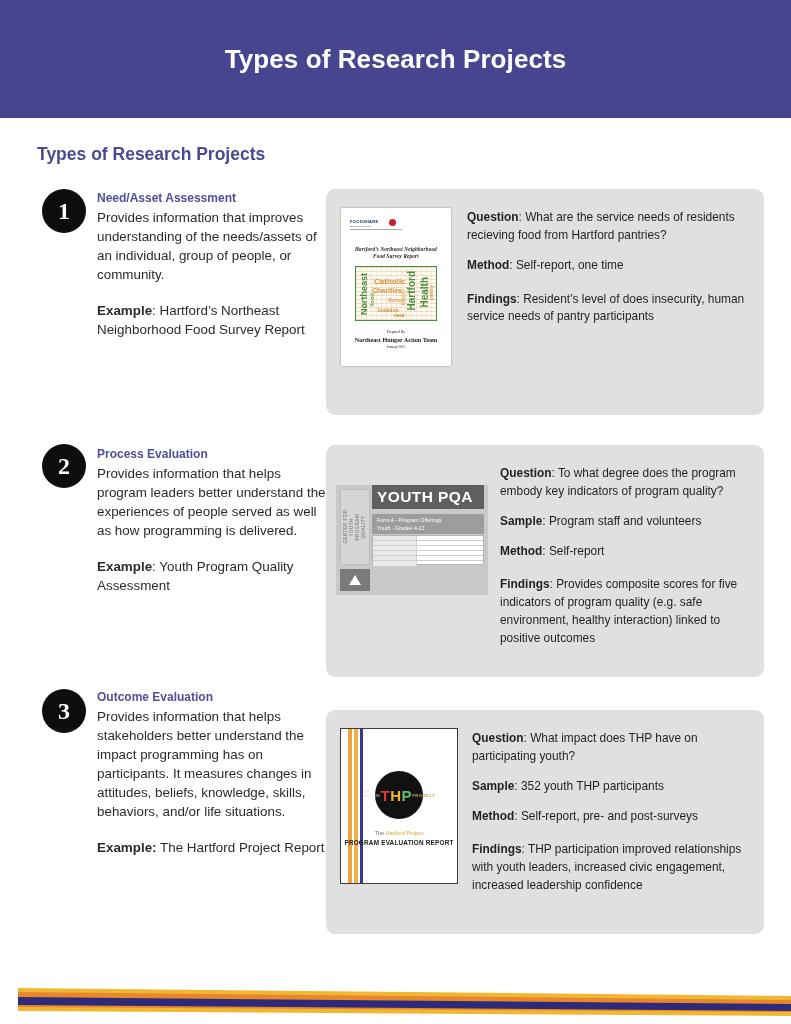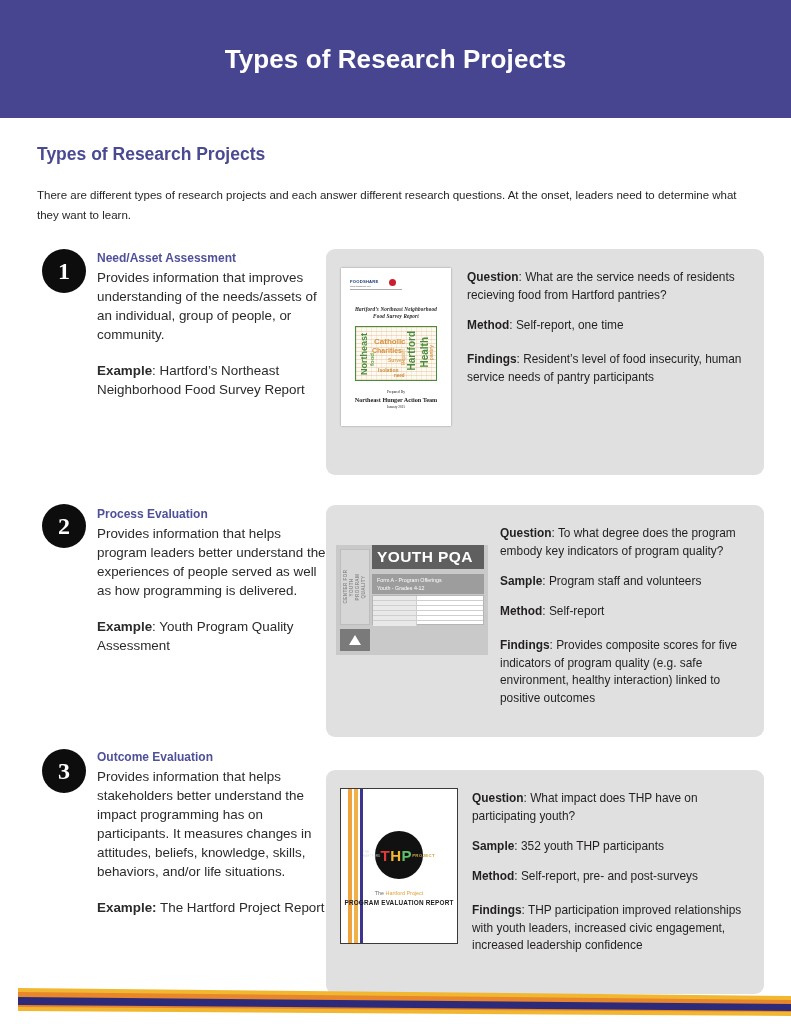--- a/index.html
+++ b/index.html
@@ -313,21 +313,20 @@
 </head>
 <body>
 
 <div class="banner">
   <div class="banner-title">Types of Research Projects</div>
 </div>
 
 <div class="page">
 
   <div class="section-title">Types of Research Projects</div>
-  <div class="intro">There are different types of research projects and each answer different research questions. At the onset, leaders need to determine what they want to learn.</div>
 
   <div class="block" style="height:250px; margin-top:24px;">
     <div class="badge" style="top:0;">1</div>
 
     <div class="left-col" style="top:2px;">
       <div class="block-heading">Need/Asset Assessment</div>
       <p class="block-body">Provides information that improves understanding of the needs/assets of an individual, group of people, or community.</p>
       <p class="block-example"><b>Example</b><span>: Hartford’s Northeast Neighborhood Food Survey Report</span></p>
     </div>
 
@@ -360,21 +359,21 @@
           <div class="d1-prep">
             <div class="p1">Prepared By</div>
             <div class="p2">Northeast Hunger Action Team</div>
             <div class="p3">January 2015</div>
           </div>
         </div>
       </div>
       <div class="panel-facts" style="padding-top:6px;">
         <p class="fact"><b>Question</b><span>: What are the service needs of residents recieving food from Hartford pantries?</span></p>
         <p class="fact"><b>Method</b><span>: Self-report, one time</span></p>
-        <p class="fact" style="margin-top:16px;"><b>Findings</b><span>: Resident’s level of food insecurity, human service needs of pantry participants</span></p>
+        <p class="fact" style="margin-top:16px;"><b>Findings</b><span>: Resident’s level of does insecurity, human service needs of pantry participants</span></p>
       </div>
     </div>
   </div>
 
   <div class="block" style="height:242px; margin-top:4px;">
     <div class="badge" style="top:1px;">2</div>
 
     <div class="left-col" style="top:4px; width:234px;">
       <div class="block-heading">Process Evaluation</div>
       <p class="block-body">Provides information that helps program leaders better understand the experiences of people served as well as how programming is delivered.</p>

